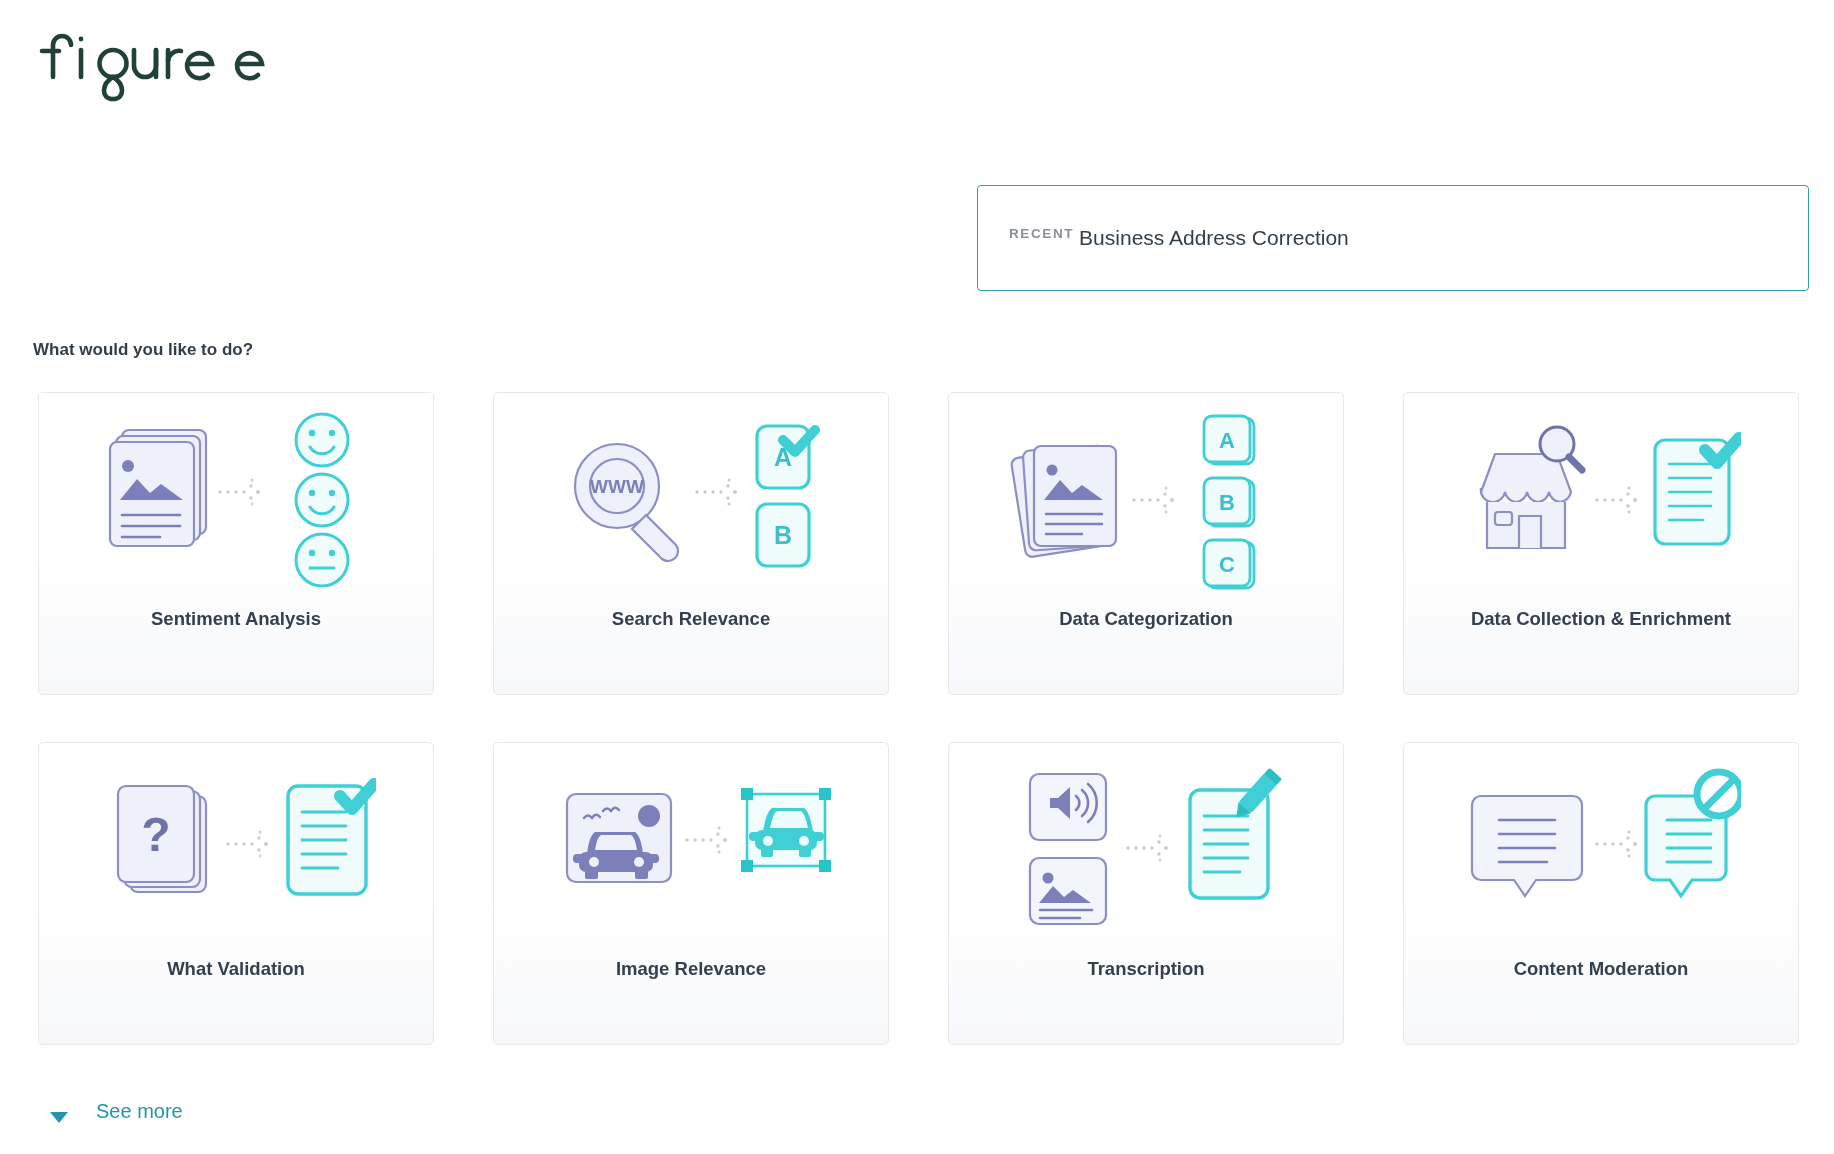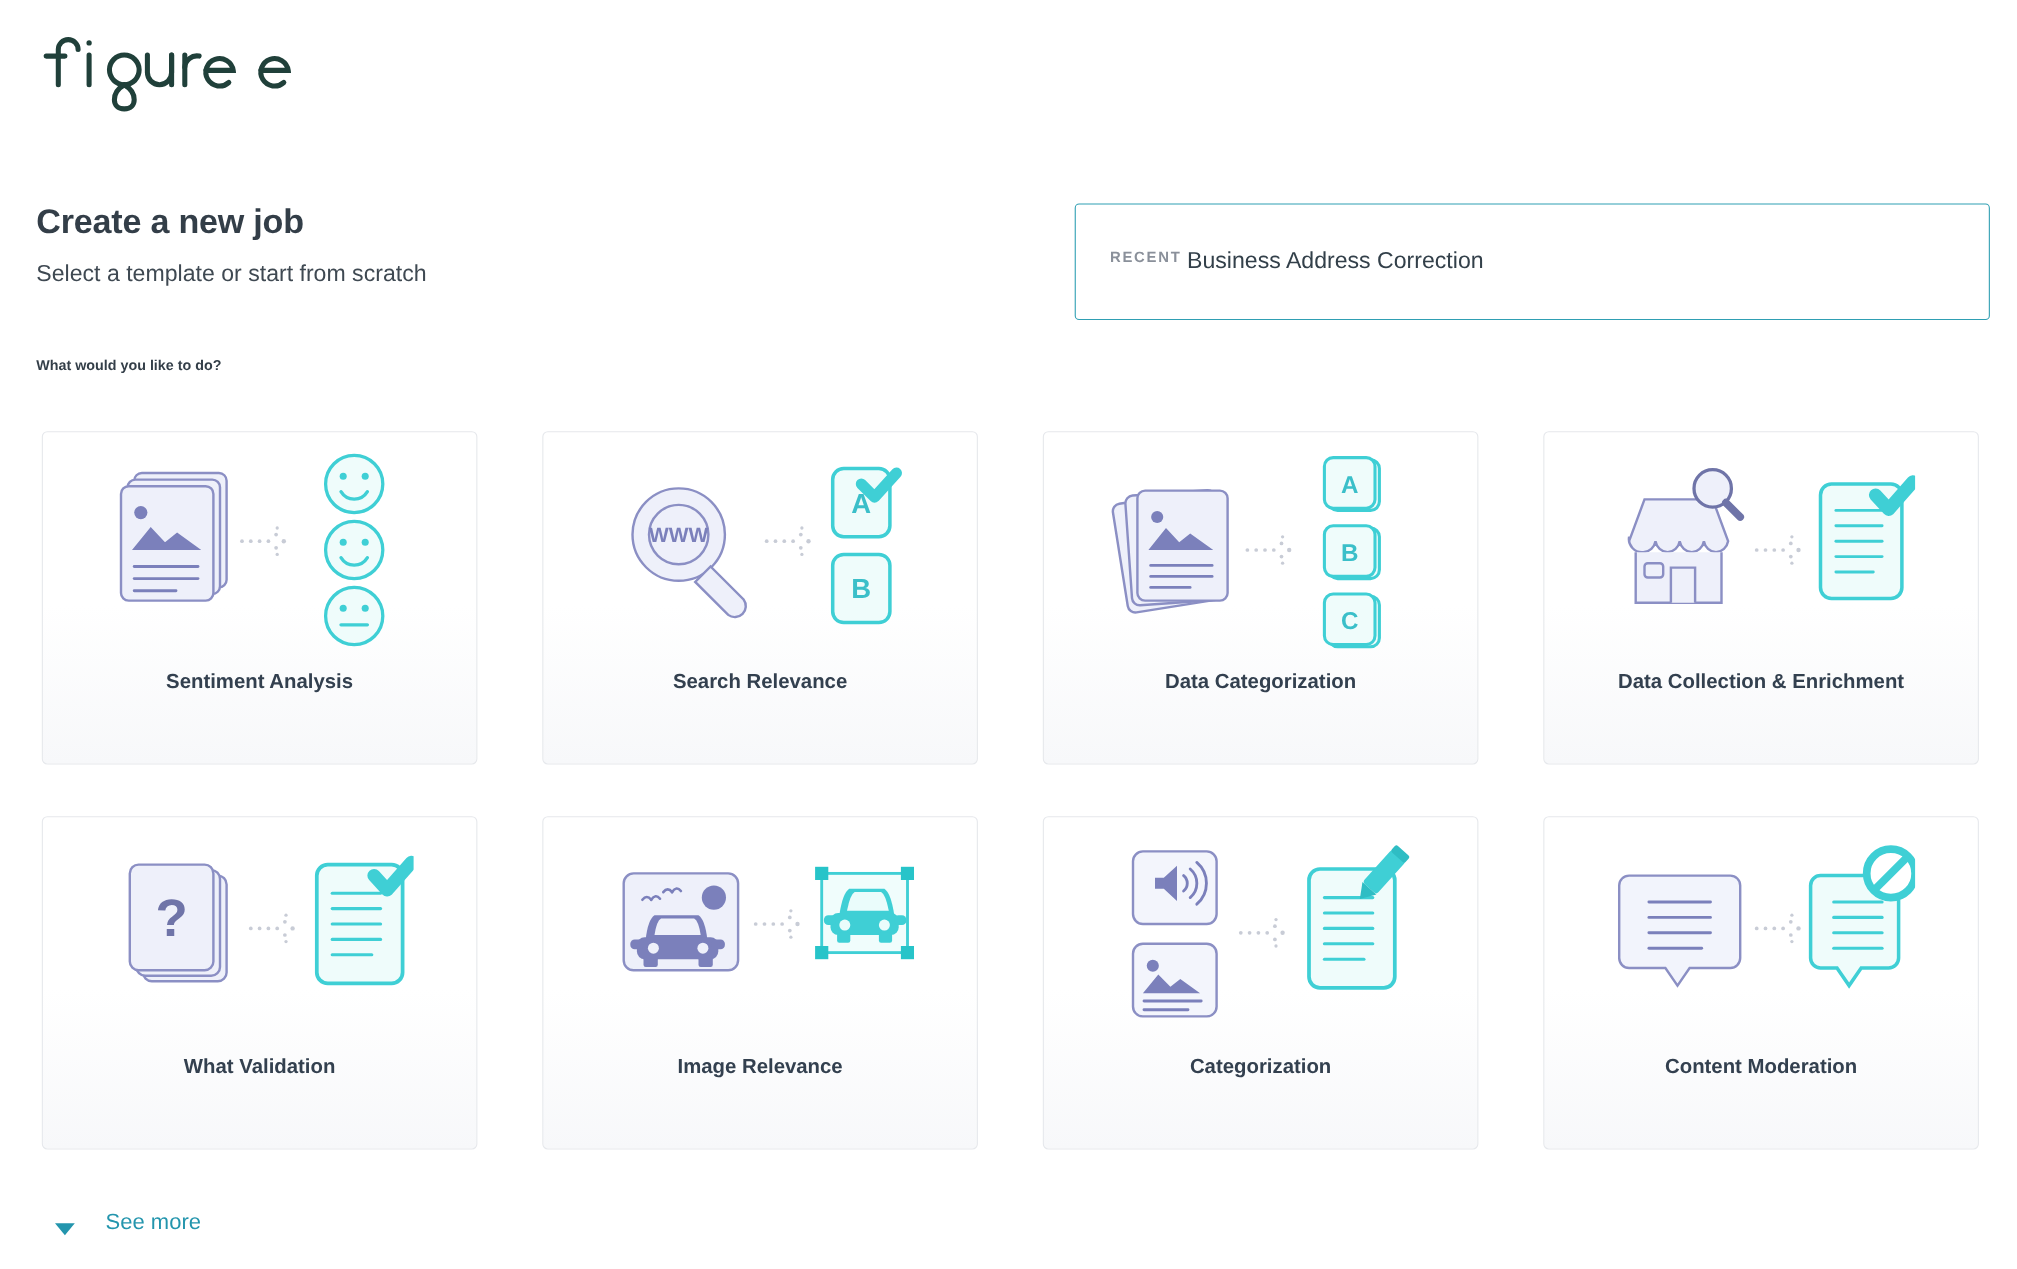--- a/index.html
+++ b/index.html
@@ -43,22 +43,22 @@
   }
   .page-subtitle {
     margin-top: 18px;
     font-size: 21px;
     color: #3f4952;
     font-weight: normal;
   }
   .section-q {
     position: absolute;
     left: 33px;
-    top: 324px;
-    font-size: 13px;
+    top: 340px;
+    font-size: 17px;
     font-weight: bold;
     color: #333e48;
   }
 
   
   .recent-box {
     position: absolute;
     left: 977px;
     top: 185px;
     width: 832px;
@@ -193,24 +193,20 @@
 
         <path d="M160 49 V4"></path>
         <path d="M160 33 a11 11 0 0 1 22 0 V49"></path>
 
         <path d="M193 8 V41 a8 8 0 0 0 8 8"></path>
         <path d="M186 23 h14"></path>
       </g>
     </svg>
   </div>
 
-  <div class="headings">
-    <div class="page-title">Create a new job</div>
-    <div class="page-subtitle">Select a template or start from scratch</div>
-  </div>
   <div class="section-q">What would you like to do?</div>
 
   <div class="recent-box">
     <div class="recent-text">
       <div class="recent-label">RECENT</div>
       <div class="recent-name">Business Address Correction</div>
     </div>
   </div>
 
   <div class="grid">
@@ -522,21 +518,21 @@
               <path d="M198 114 h36"></path>
           </g>
 
           <g transform="rotate(42 250 38)">
             <rect x="241" y="14" width="17" height="40" rx="3" fill="#3fcfd5"></rect>
             <path d="M241 54 l8.5 13 l8.5 -13 z" fill="#2fbdc4"></path>
             <rect x="241" y="8" width="17" height="8" rx="2" fill="#2fbdc4"></rect>
           </g>
         </svg>
       </div>
-      <div class="card-label">Categorization</div>
+      <div class="card-label">Transcription</div>
     </div>
 
     <div class="card">
       <div class="card-icon">
         <svg width="280" height="185" viewBox="0 0 280 185">
           <path d="M20 38 h92 a9 9 0 0 1 9 9 v66 a9 9 0 0 1 -9 9 h-37 l-11 16 l-11 -16 h-33 a9 9 0 0 1 -9 -9 v-66 a9 9 0 0 1 9 -9 z" fill="#f2f4fc" stroke="#8b8fc4" stroke-width="2.2"></path>
           <g stroke="#7b80bb" stroke-width="2.6" stroke-linecap="round">
             <path d="M38 62 h56"></path>
               <path d="M38 76 h56"></path>
               <path d="M38 90 h56"></path>

